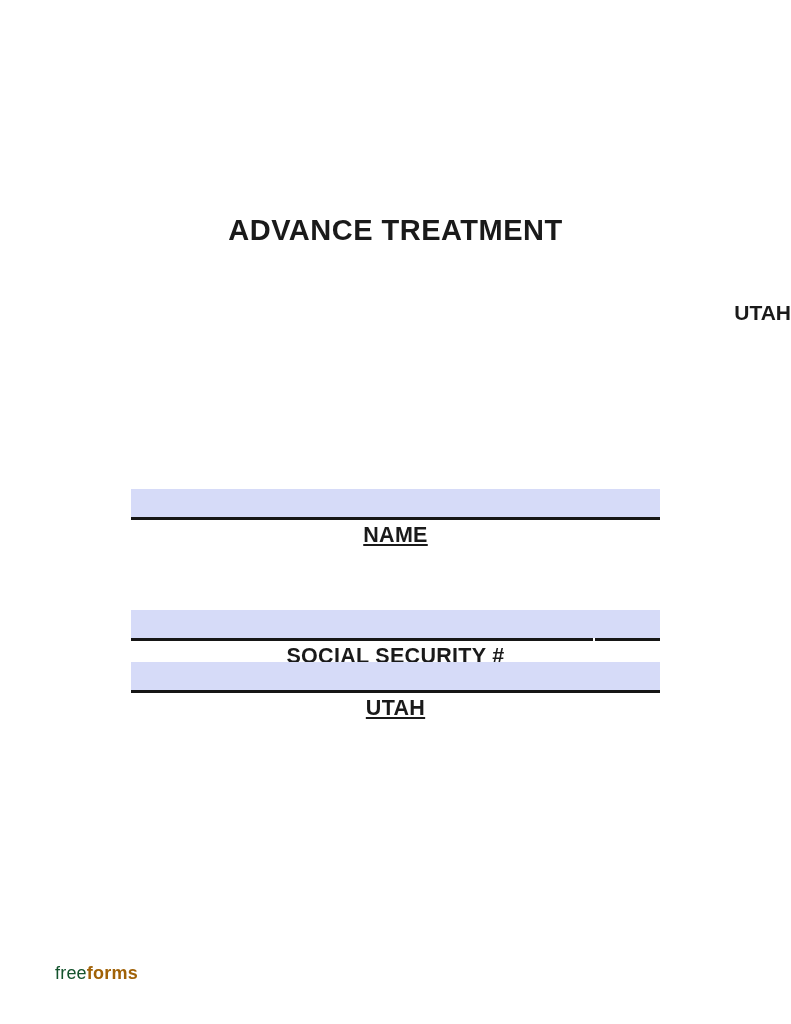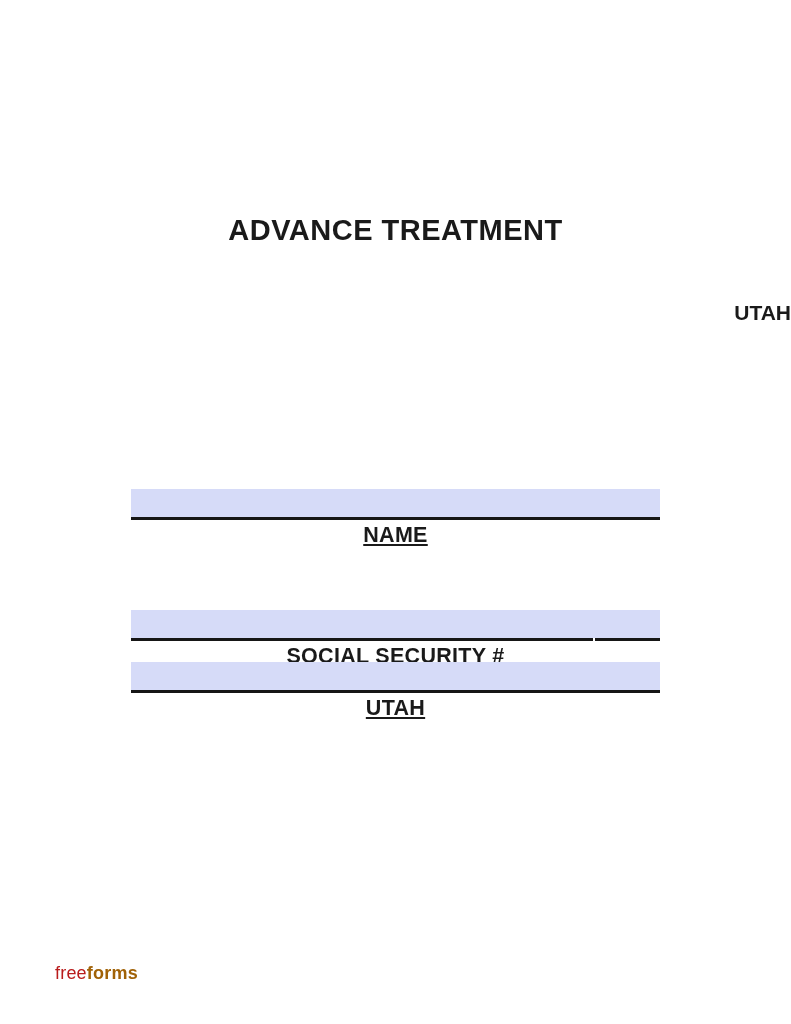--- a/index.html
+++ b/index.html
@@ -89,21 +89,21 @@
 
   .footer-logo {
     position: absolute;
     left: 55px;
     top: 963px;
     font-size: 18px;
     letter-spacing: 0.2px;
     white-space: nowrap;
   }
   .logo-free {
-    color: #b91c1c;
+    color: #14532d;
     font-weight: normal;
   }
   .logo-forms {
     color: #a16207;
     font-weight: bold;
   }
 </style>
 </head>
 <body>
 

